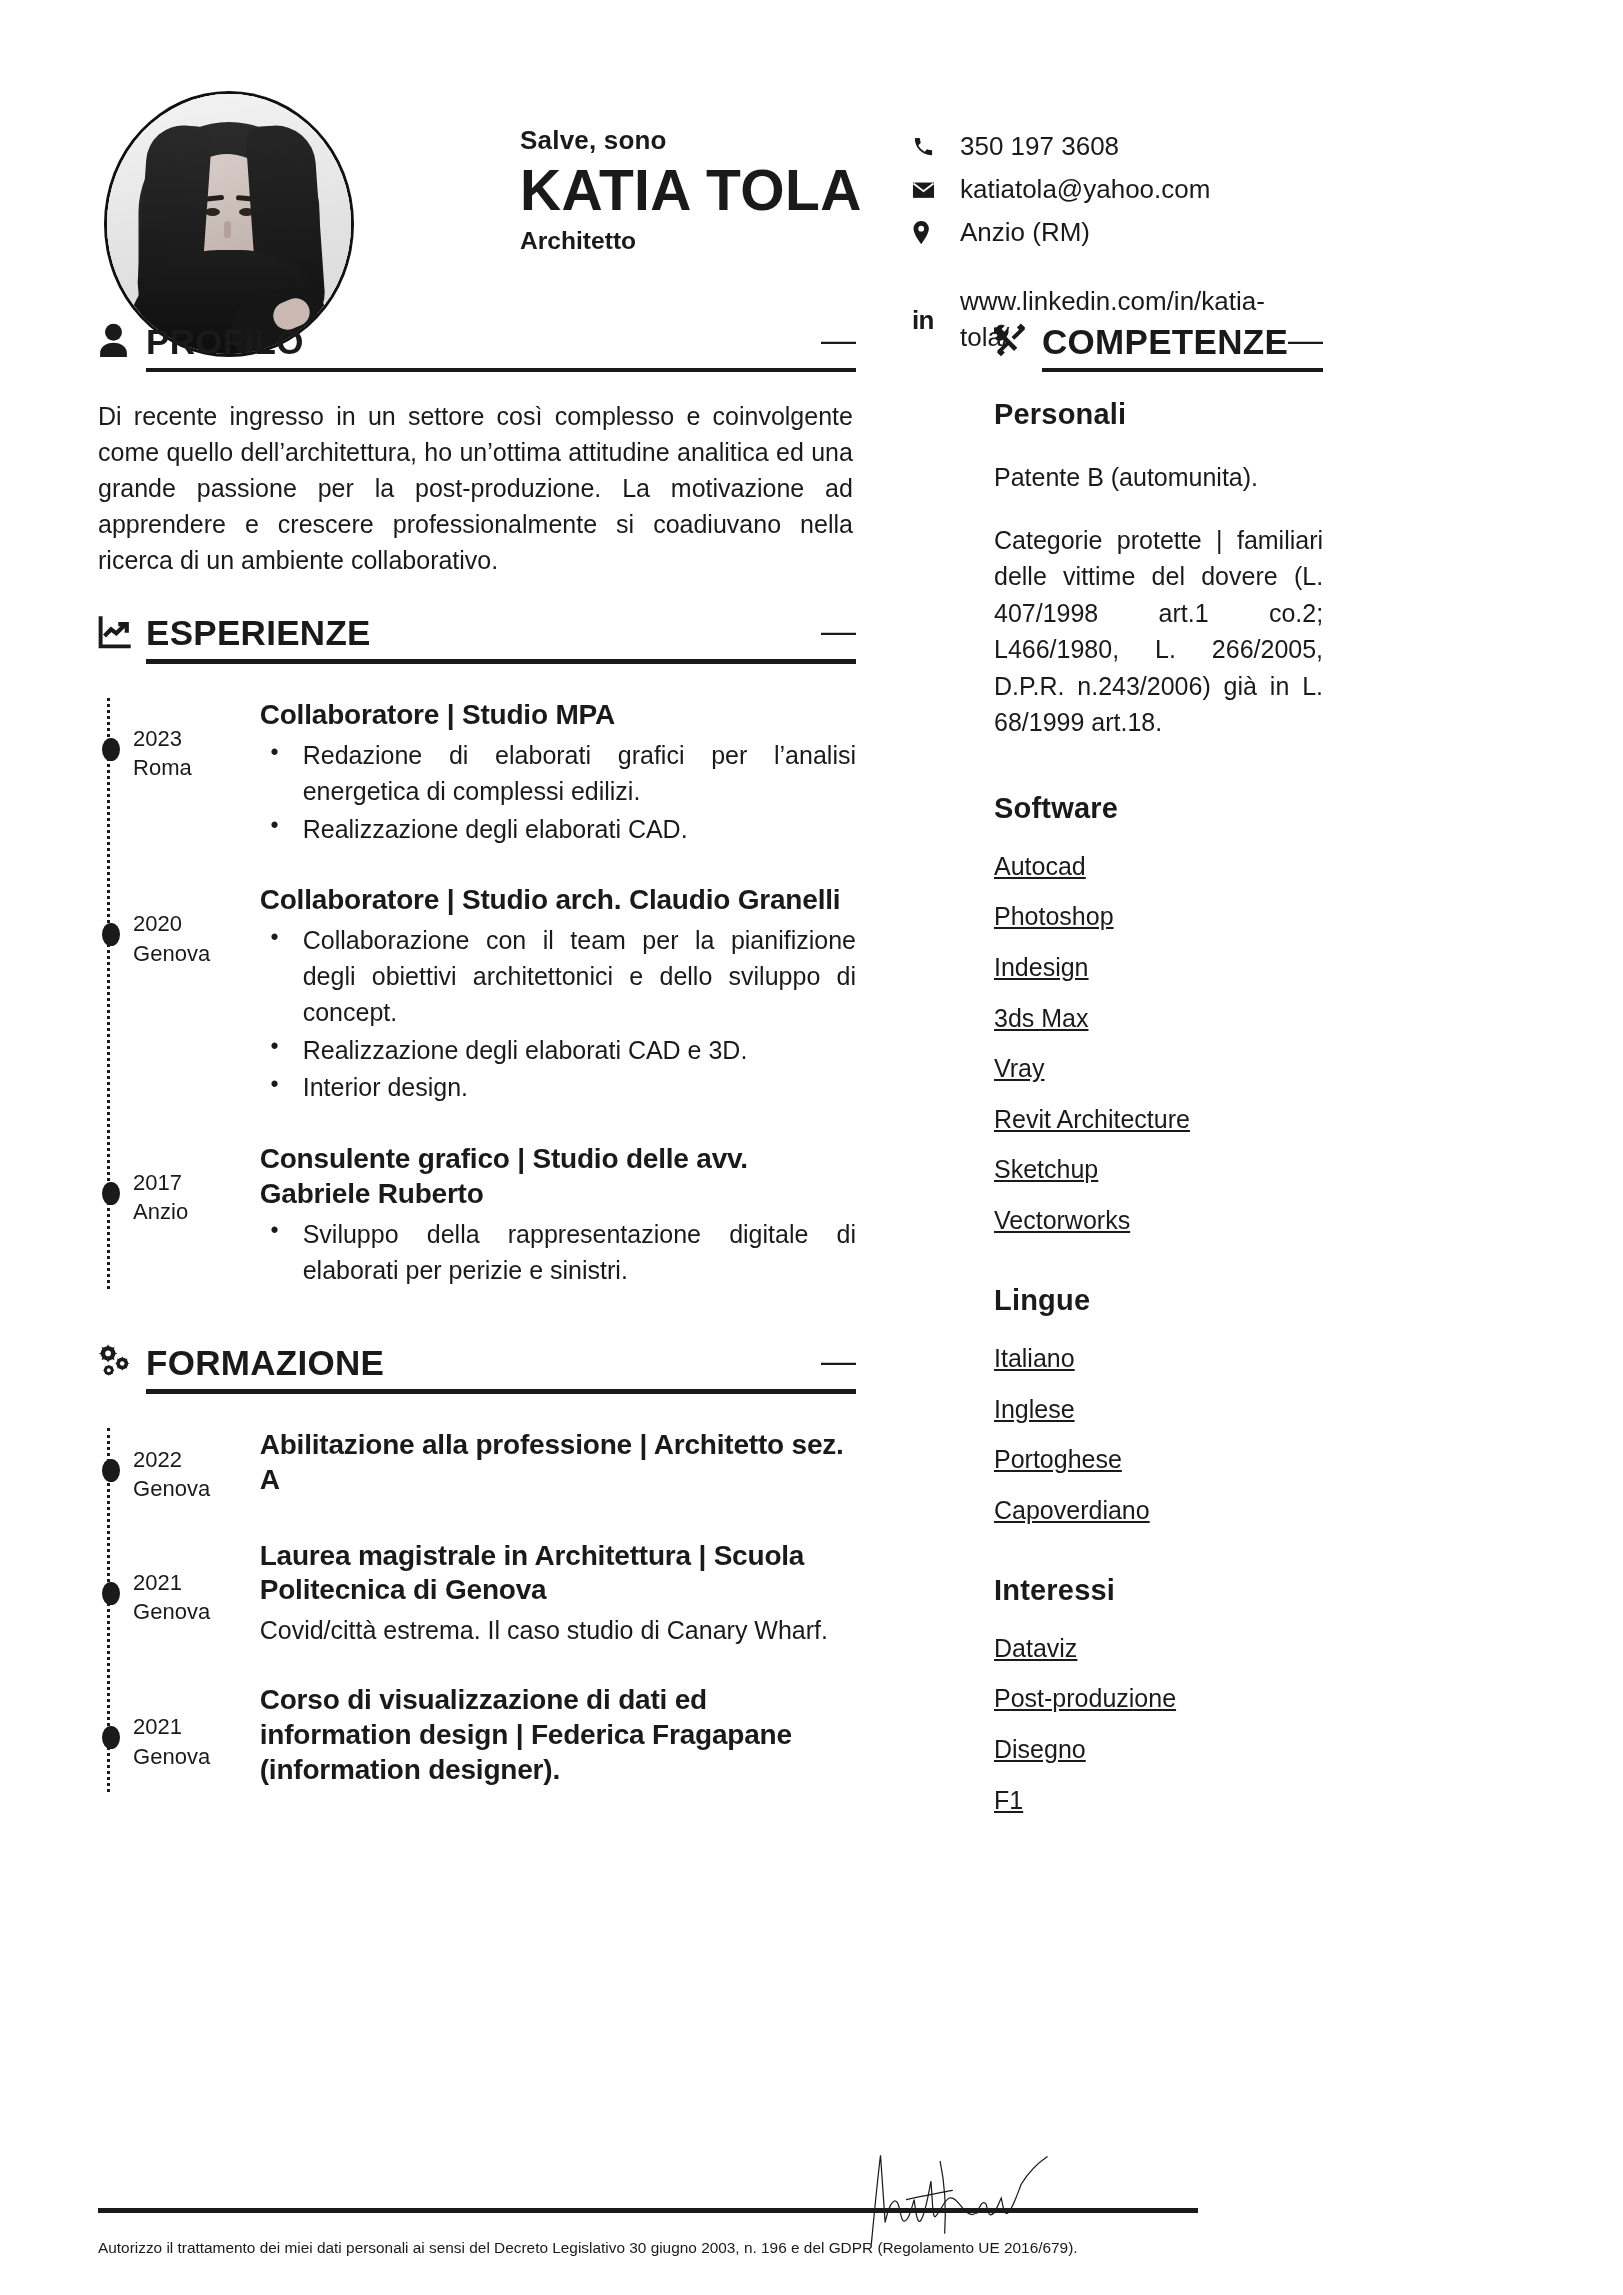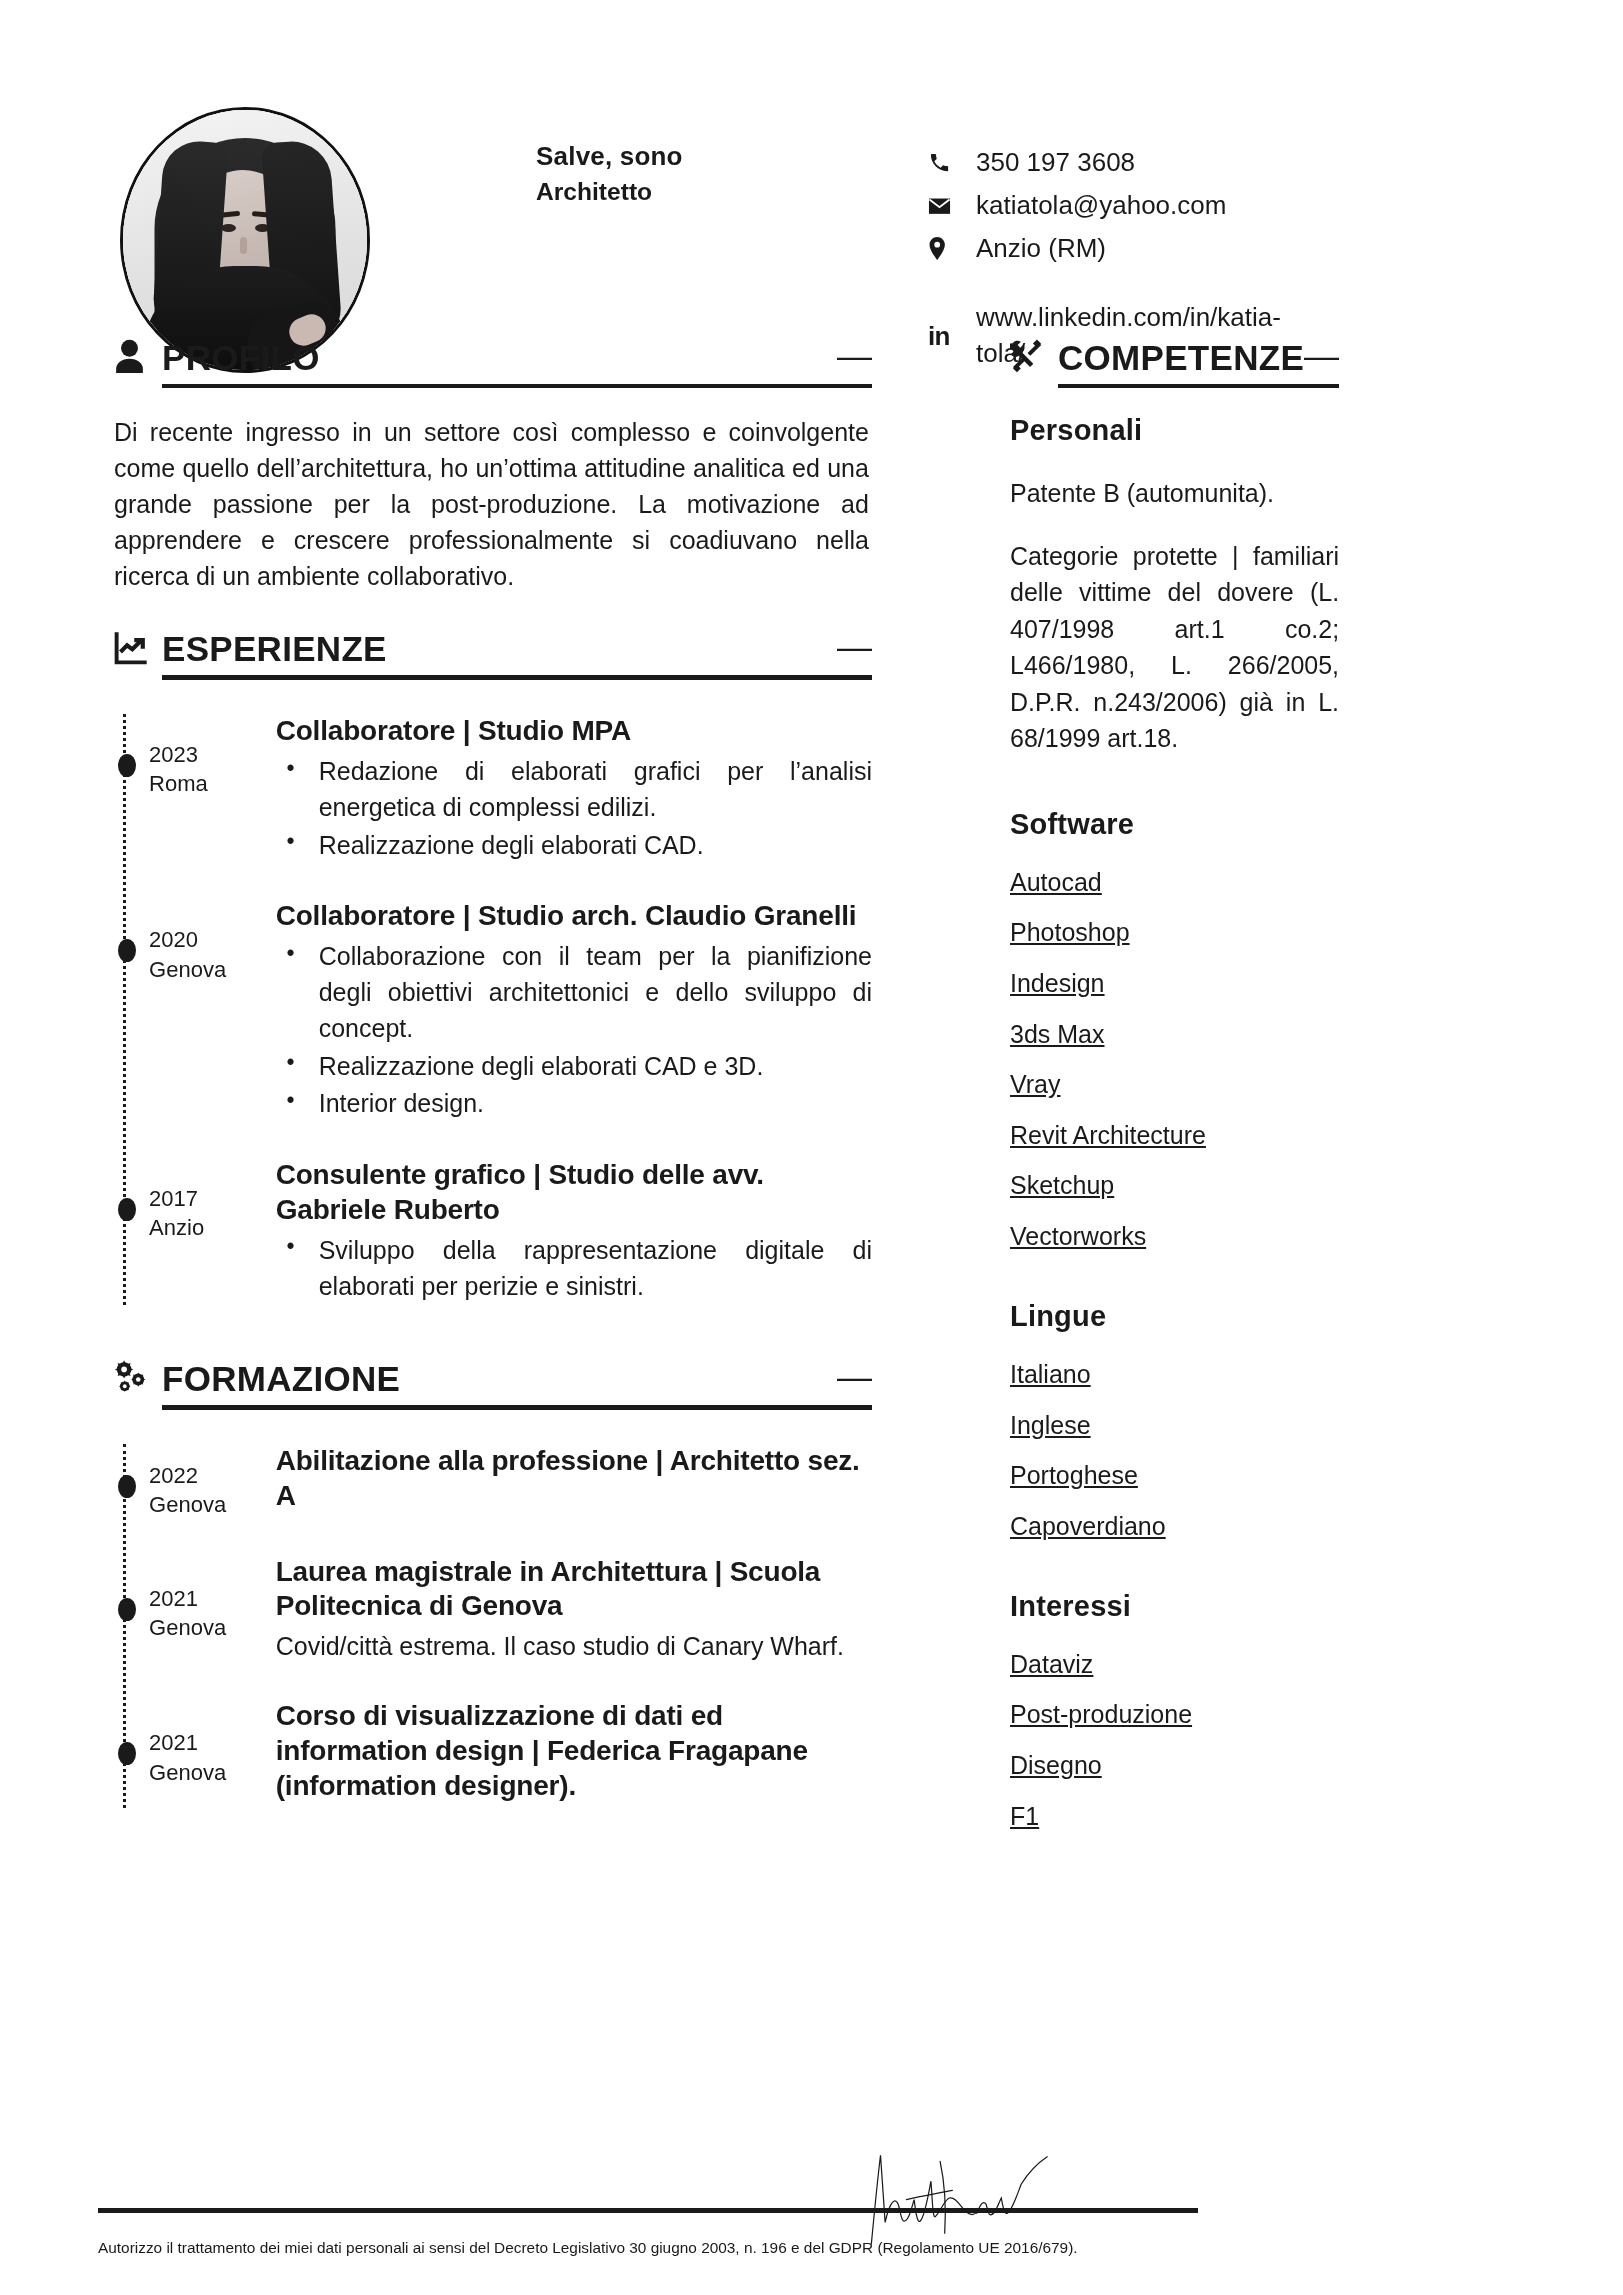--- a/index.html
+++ b/index.html
@@ -14,21 +14,21 @@
     height: 2295px;
     font-family: "Liberation Sans", sans-serif;
     color: #1a1a1a;
     position: relative;
     overflow: hidden;
   }
 
   .page {
     width: 1296px;
     height: 2295px;
-    padding: 16px;
+    padding: 0;
     position: relative;
   }
 
   
   .header {
     display: flex;
     align-items: flex-start;
     padding: 91px 0 0 98px;
     height: 322px;
   }
@@ -358,20 +358,21 @@
           <div class="p-hair-front-r"></div>
           <div class="p-body"></div>
           <div class="p-arm"></div>
           <div class="p-hand"></div>
         </div>
       </div>
     </div>
 
     <div class="name-block">
       <div class="salve">Salve, sono</div>
+      <div class="fullname">KATIA TOLA</div>
       <div class="role">Architetto</div>
     </div>
 
     <div class="contact-block">
 
       <div class="contact-row">
         <span class="contact-icon">
           <svg width="23" height="23" viewBox="0 0 24 24" fill="#1a1a1a">
             <path d="M6.6 10.8c1.4 2.8 3.8 5.1 6.6 6.6l2.2-2.2c.3-.3.7-.4 1-.2 1.1.4 2.3.6 3.6.6.6 0 1 .4 1 1V20c0 .6-.4 1-1 1C10.6 21 3 13.4 3 4c0-.6.4-1 1-1h3.4c.6 0 1 .4 1 1 0 1.2.2 2.4.6 3.6.1.4 0 .7-.2 1l-2.2 2.2z"></path>
           </svg>

